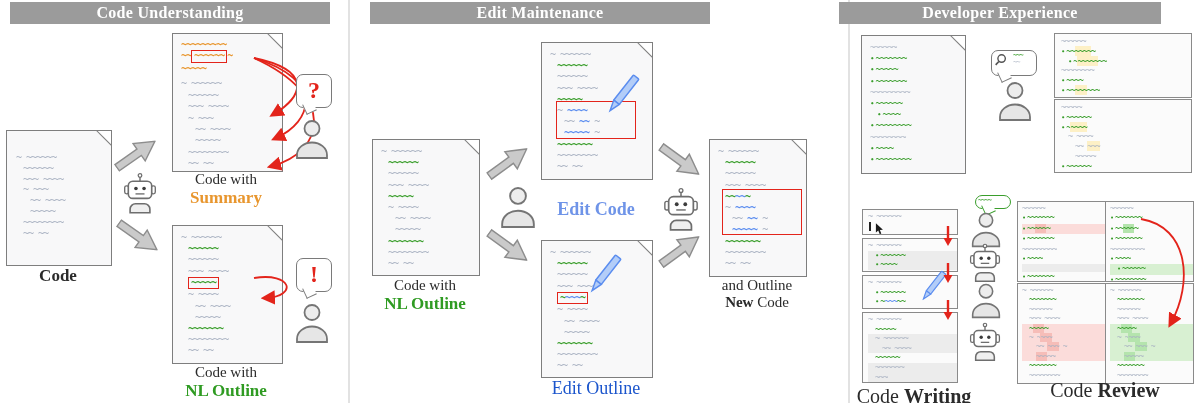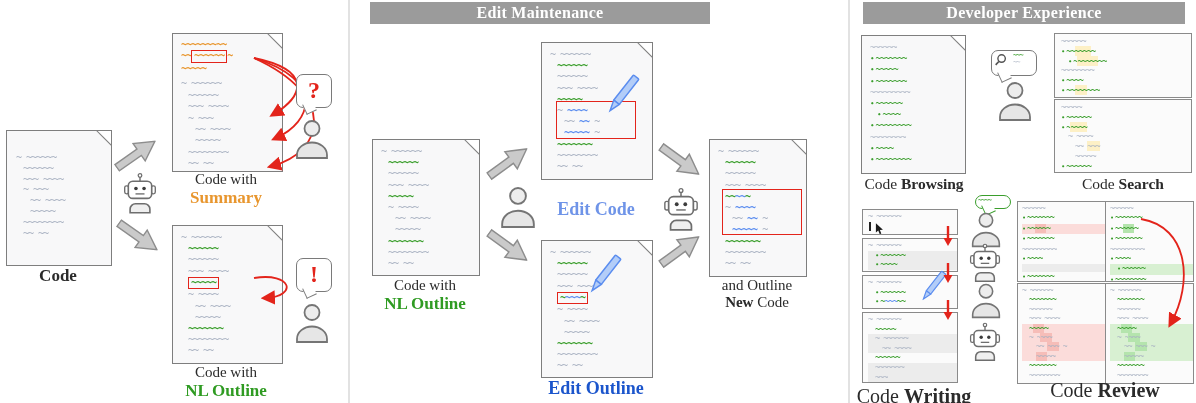--- a/index.html
+++ b/index.html
@@ -40,21 +40,21 @@
   .search-lines{padding:3px 0 0 6px;font-size:8.5px;line-height:9.8px;}
   .write-lines{padding:2px 0 0 5px;font-size:8.5px;line-height:9.6px;}
   .review-lines{padding:2px 0 0 4px;font-size:8px;line-height:9.4px;}
   .mini-lines{position:static;padding:1px 0 0 2px;font-size:7px;line-height:7px;display:inline-block;vertical-align:top;}
   
   .cap{position:absolute;text-align:center;color:#2b2b2b;font-size:15px;white-space:nowrap;}
   .cap .big{font-size:17px;font-weight:bold;}
   .cap .em-orange{color:#e8962e;font-weight:bold;font-size:17px;}
   .cap .em-green{color:#2f9b22;font-weight:bold;font-size:17px;}
   .cap .em-lblue{color:#6f94e8;font-weight:bold;font-size:18px;}
-  .cap .em-dblue{color:#1b55cc;font-weight:bold;font-size:18px;}
+  .cap .em-dblue{color:#1b55cc;font-weight:normal;font-size:18px;}
   .cap .b{font-weight:bold;}
   
   .redbox{position:absolute;border:1.6px solid #e3241b;z-index:4;}
   .icon{position:absolute;z-index:5;}
   .bubble{position:absolute;background:#fff;border:1.6px solid #7a7a7a;border-radius:7px;
           text-align:center;z-index:5;}
   .bubble::after{content:"";position:absolute;bottom:-6px;left:7px;width:10px;height:10px;
           background:#fff;border-right:1.6px solid #7a7a7a;border-bottom:1.6px solid #7a7a7a;
           transform:rotate(65deg);z-index:-0;}
   .bubble .mark{font-weight:bold;color:#e3241b;font-size:24px;line-height:30px;}
@@ -63,20 +63,21 @@
   .tcursor{position:absolute;width:1.5px;height:9px;background:#222;}
 </style>
 </head>
 <body>
 
 <div class="canvas">
 
   <div class="divider" style="left:348px"></div>
   <div class="divider" style="left:848px"></div>
 
+  <div class="hdr" style="left:10px;top:2px;width:320px">Code Understanding</div>
 
   <div class="doc" style="left:6px;top:130px;width:104px;height:134px">
     <div class="lines code-lines">
         <div class="ln" style="padding-left: 0px;"><span class="sq sq-gray">~ ~~~~~~</span></div>
         <div class="ln" style="padding-left: 7px;"><span class="sq sq-gray">~~~~~~</span></div>
         <div class="ln" style="padding-left: 7px;"><span class="sq sq-gray">~~~ ~~~~</span></div>
         <div class="ln" style="padding-left: 7px;"><span class="sq sq-gray">~ ~~~</span></div>
         <div class="ln" style="padding-left: 14px;"><span class="sq sq-gray">~~ ~~~~</span></div>
         <div class="ln" style="padding-left: 14px;"><span class="sq sq-gray">~~~~~</span></div>
         <div class="ln" style="padding-left: 7px;"><span class="sq sq-gray">~~~~~~~~</span></div>
@@ -289,40 +290,37 @@
         <div class="ln" style="padding-left: 7px;"><span class="sq sq-gray">~~~~~~~~</span></div>
         <div class="ln" style="padding-left: 7px;"><span class="sq sq-gray">~~ ~~</span></div>
       </div>
   </div>
   <div class="redbox" style="left:722px;top:189px;width:78px;height:44px"></div>
   <div class="cap" style="left:697px;top:277px;width:120px">
     <div>and Outline</div>
     <div><span class="b">New</span><span> Code</span></div>
   </div>
 
-  <div class="hdr" style="left:863px;top:2px;width:322px">Developer Experience</div>
+  <div class="hdr" style="left:839px;top:2px;width:322px">Developer Experience</div>
 
   <div class="doc" style="left:861px;top:35px;width:103px;height:137px">
     <div class="lines browse-lines">
         <div class="ln" style="padding-left: 0px;"><span class="sq sq-gray">~~~~~~</span></div>
         <div class="ln" style="padding-left: 0px;"><span class="blt">•</span><span class="sq sq-green">~~~~~~~</span></div>
         <div class="ln" style="padding-left: 0px;"><span class="blt">•</span><span class="sq sq-green">~~~~~</span></div>
         <div class="ln" style="padding-left: 0px;"><span class="blt">•</span><span class="sq sq-green">~~~~~~~</span></div>
         <div class="ln" style="padding-left: 0px;"><span class="sq sq-gray">~~~~~~~~~</span></div>
         <div class="ln" style="padding-left: 0px;"><span class="blt">•</span><span class="sq sq-green">~~~~~~</span></div>
         <div class="ln" style="padding-left: 7px;"><span class="blt">•</span><span class="sq sq-green">~~~~</span></div>
         <div class="ln" style="padding-left: 0px;"><span class="blt">•</span><span class="sq sq-green">~~~~~~~~</span></div>
         <div class="ln" style="padding-left: 0px;"><span class="sq sq-gray">~~~~~~~~</span></div>
         <div class="ln" style="padding-left: 0px;"><span class="blt">•</span><span class="sq sq-green">~~~~</span></div>
         <div class="ln" style="padding-left: 0px;"><span class="blt">•</span><span class="sq sq-green">~~~~~~~~</span></div>
       </div>
   </div>
-  <div class="cap" style="left:852px;top:175px;width:124px;font-size:15.5px">
-    <span>Code </span><span class="b">Browsing</span>
-  </div>
 
   <div class="bubble" style="left:991px;top:50px;width:44px;height:24px;text-align:left">
     <svg width="13" height="14" viewBox="0 0 14 14" style="vertical-align:top;margin:2px 0 0 2px">
       <circle cx="8.2" cy="5.4" r="4" fill="none" stroke="#555" stroke-width="1.5"></circle>
       <line x1="5.2" y1="8.6" x2="1.8" y2="12.2" stroke="#555" stroke-width="1.8"></line>
       </svg>
     <div class="mini-lines"><div class="ln" style="padding-left: 0px;"><span class="sq sq-green">~~~</span></div><div class="ln" style="padding-left: 0px;"><span class="sq sq-gray">~~</span></div></div>
   </div>
   <svg class="icon" style="left:997px;top:80px" width="36" height="42" viewBox="0 0 36 40">
     <circle cx="18" cy="9.5" r="7.5" fill="#ededed" stroke="#757575" stroke-width="1.8"></circle>
@@ -342,23 +340,20 @@
   <div class="rect" style="left:1054px;top:99px;width:136px;height:72px">
     <div class="lines search-lines">
         <div class="ln" style="padding-left: 0px;"><span class="sq sq-gray">~~~~~</span></div>
         <div class="ln" style="padding-left: 0px;"><span class="blt">•</span><span class="sq sq-green">~~~~~~</span></div>
         <div class="ln" style="padding-left: 0px;"><span class="blt">•</span><span class="sq sq-green">~</span><span class="sq sq-green hl-yellow">~~~~</span></div>
         <div class="ln" style="padding-left: 7px;"><span class="sq sq-gray">~ ~~~~</span></div>
         <div class="ln" style="padding-left: 14px;"><span class="sq sq-gray">~~ </span><span class="sq sq-gray hl-yellow">~~~</span></div>
         <div class="ln" style="padding-left: 14px;"><span class="sq sq-gray">~~~~~</span></div>
         <div class="ln" style="padding-left: 0px;"><span class="blt">•</span><span class="sq sq-green">~~~~~~</span></div>
       </div>
-  </div>
-  <div class="cap" style="left:1058px;top:175px;width:130px;font-size:15.5px">
-    <span>Code </span><span class="b">Search</span>
   </div>
 
   <div class="rect" style="left:862px;top:209px;width:94px;height:24px">
     <div class="lines write-lines">
         <div class="ln" style="padding-left: 0px;"><span class="sq sq-gray">~ ~~~~~~</span></div>
       </div>
     <div class="tcursor" style="left:6px;top:12px"></div>
     <svg style="position:absolute;left:12px;top:13px" width="9" height="12" viewBox="0 0 10 13">
       <path d="M1 0 L1 10.5 L3.6 8.3 L5.3 12.3 L7 11.5 L5.4 7.6 L8.8 7.4 Z" fill="#1a1a1a"></path>
       </svg>

